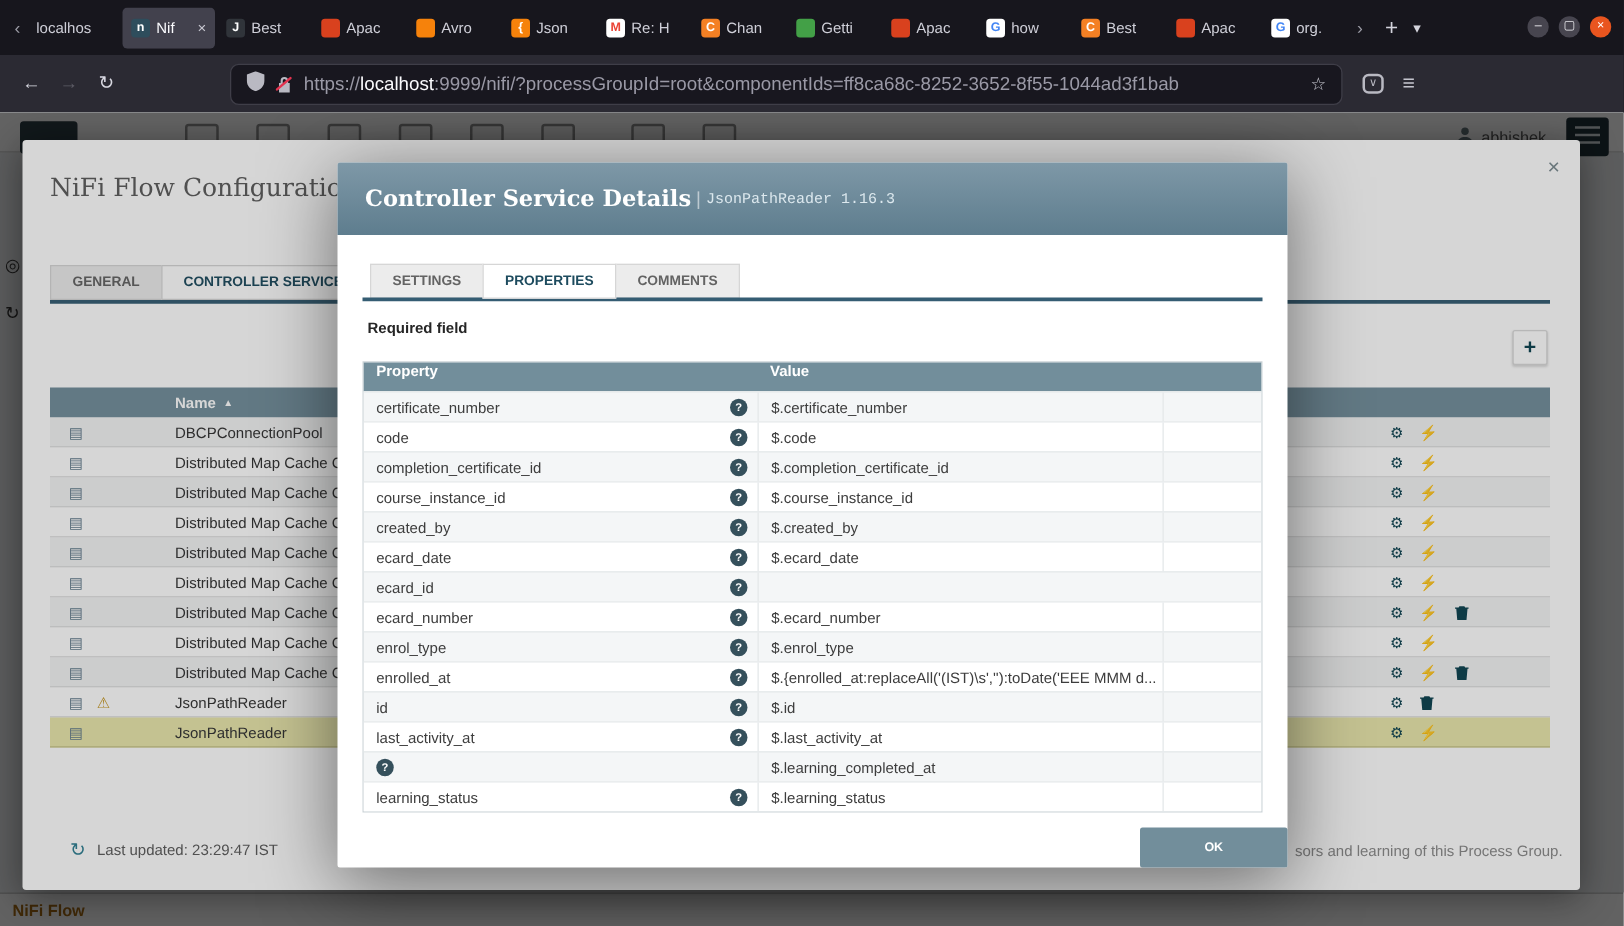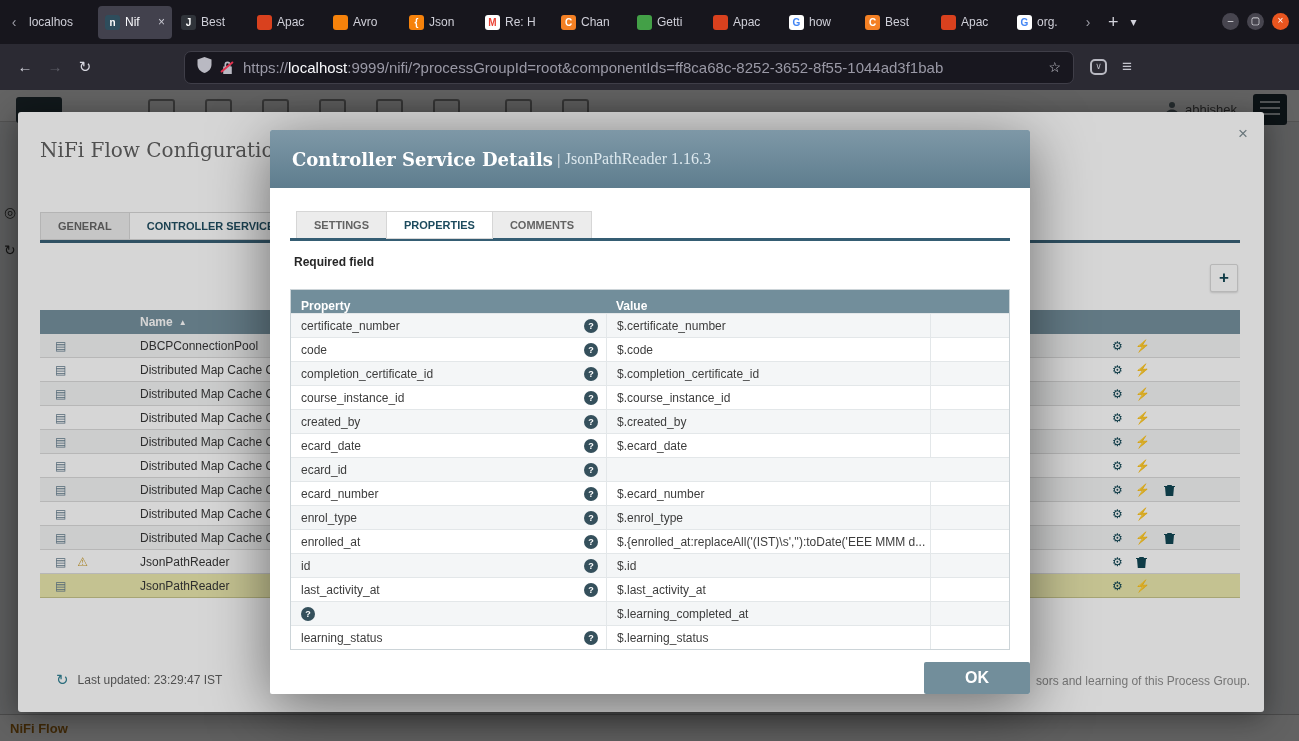--- a/index.html
+++ b/index.html
@@ -95,40 +95,40 @@
   .d1note{position:absolute;left:1018px;top:562px;font-size:12px;color:#8a8a8a;white-space:nowrap}
 
   
   .dialog2{position:absolute;z-index:5;left:270px;top:40px;width:760px;height:564px;background:#fff;
     border-radius:2px;box-shadow:0 12px 60px rgba(0,0,0,.5)}
   .d2header{position:absolute;left:0;top:0;width:100%;height:58px;
     background:linear-gradient(180deg,#7e98a7,#5e7d8e);display:flex;align-items:center;
     padding:0 22px;gap:4px;border-radius:2px 2px 0 0}
   .d2title{font-family:"DejaVu Serif",serif;font-weight:700;font-size:18px;color:#fff}
   .d2sep{color:rgba(255,255,255,.55);font-size:15px}
-  .d2sub{font-size:16px;color:#dce8ee;font-family:Liberation Serif, serif}
+  .d2sub{font-size:12px;color:#dce8ee;font-family:Liberation Mono, monospace}
   .d2tabs{position:absolute;left:26px;top:81px}
   .d2line{position:absolute;left:20px;right:20px;top:108px;height:3px;background:#355d73}
   .d2req{position:absolute;left:24px;top:125px;font-size:12px;font-weight:700;color:#262626}
   .d2table{position:absolute;left:20px;top:159px;width:720px;border:1px solid #ccd4d8}
-  .pthead{height:23px;background:#728E9B;display:flex;color:#fff;font-size:12px;font-weight:700;align-items:flex-end}
+  .pthead{height:23px;background:#728E9B;display:flex;color:#fff;font-size:12px;font-weight:700;align-items:flex-start}
   .pthead .c1{width:315px;padding-left:10px}
   .pthead .c2{width:324px;padding-left:10px}
   .prop-row{height:24px;display:flex;align-items:stretch;font-size:12px;color:#3d3d3d;background:#fff;
     border-top:1px solid #e3e7e9}
   .prop-row:nth-child(odd){background:#f4f6f7}
   .pname{width:315px;display:flex;align-items:center;padding:0 8px 0 10px;gap:6px}
   .ptext{flex:1;white-space:nowrap;overflow:hidden}
   .help{width:14px;height:14px;border-radius:50%;background:#35505c;color:#fff;font-size:9px;
     font-weight:700;line-height:14px;text-align:center;flex:0 0 14px}
   .pval{width:324px;border-left:1px solid #e3e7e9;display:flex;align-items:center;padding-left:10px;
     white-space:nowrap;overflow:hidden}
   .pend{flex:1;border-left:1px solid #e3e7e9}
-  .okbtn{position:absolute;right:0;bottom:0;width:106px;height:32px;background:#728E9B;color:#fff;
-    font-size:16px;font-weight:700;border:none;border-radius:2px;font-family:inherit}
+  .okbtn{position:absolute;right:0;bottom:0;width:118px;height:32px;background:#728E9B;color:#fff;
+    font-size:10px;font-weight:700;border:none;border-radius:2px;font-family:inherit}
 </style>
 </head>
 <body>
 
 <div id="screen">
 
   <div class="tabbar">
     <span class="tchev">‹</span>
     <div class="tabs">
         <div class="tab">

